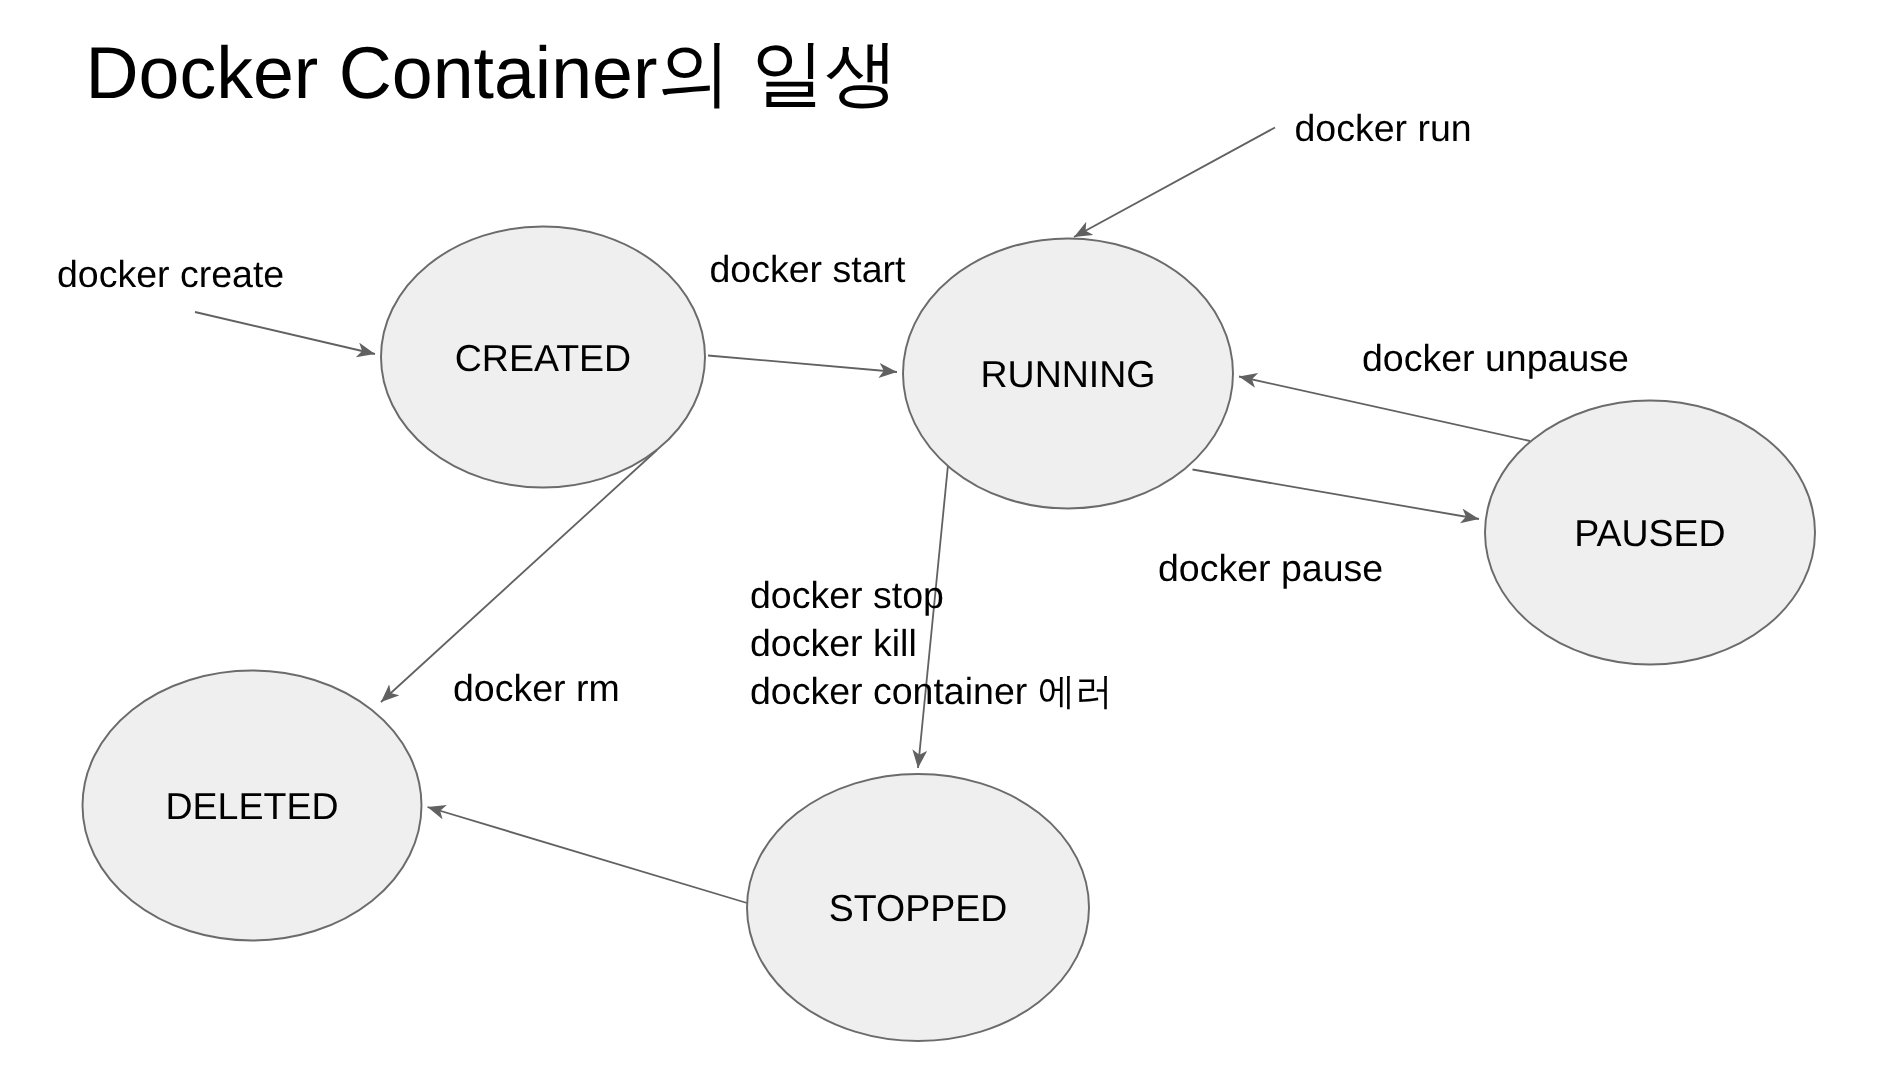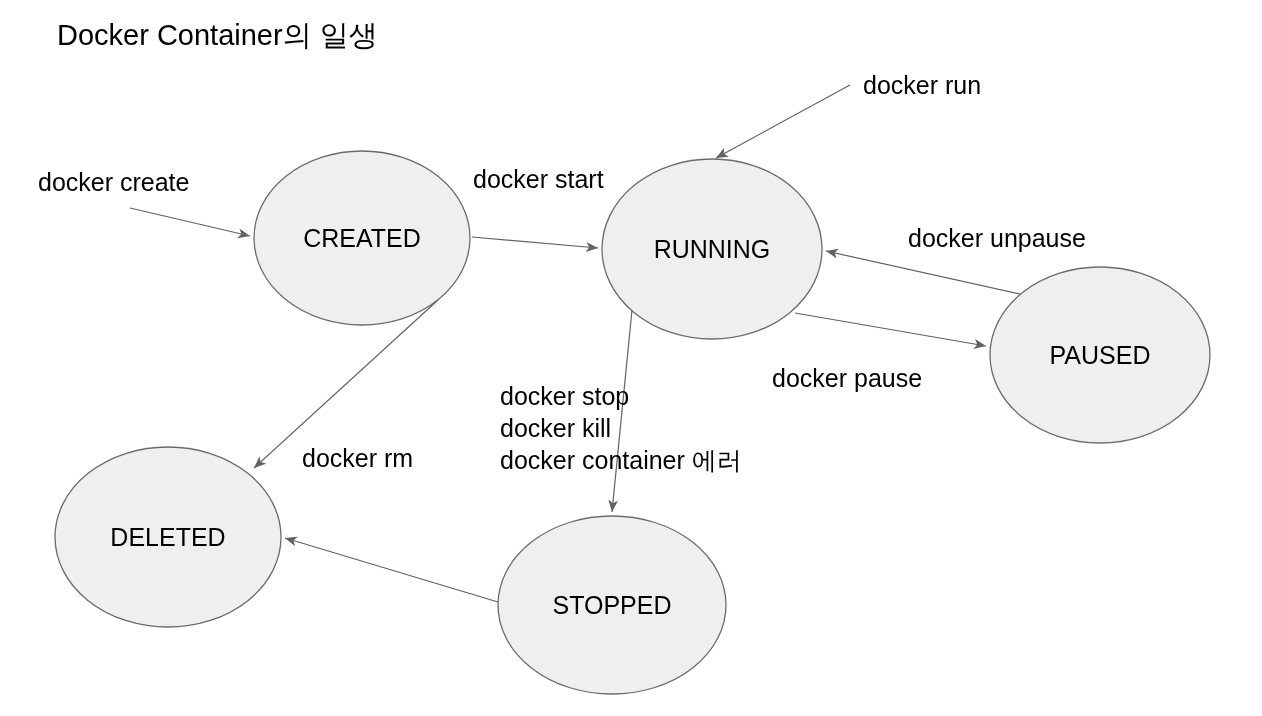--- a/index.html
+++ b/index.html
@@ -13,21 +13,21 @@
     width: 1262px;
     height: 716px;
     background: #ffffff;
     overflow: hidden;
   }
   .page-title {
     position: absolute;
     left: 57px;
     top: 16px;
     margin: 0;
-    font-size: 29px;
+    font-size: 49px;
     font-weight: 400;
     color: #000000;
     letter-spacing: 0px;
     white-space: nowrap;
   }
   svg.diagram {
     position: absolute;
     left: 0;
     top: 0;
   }

